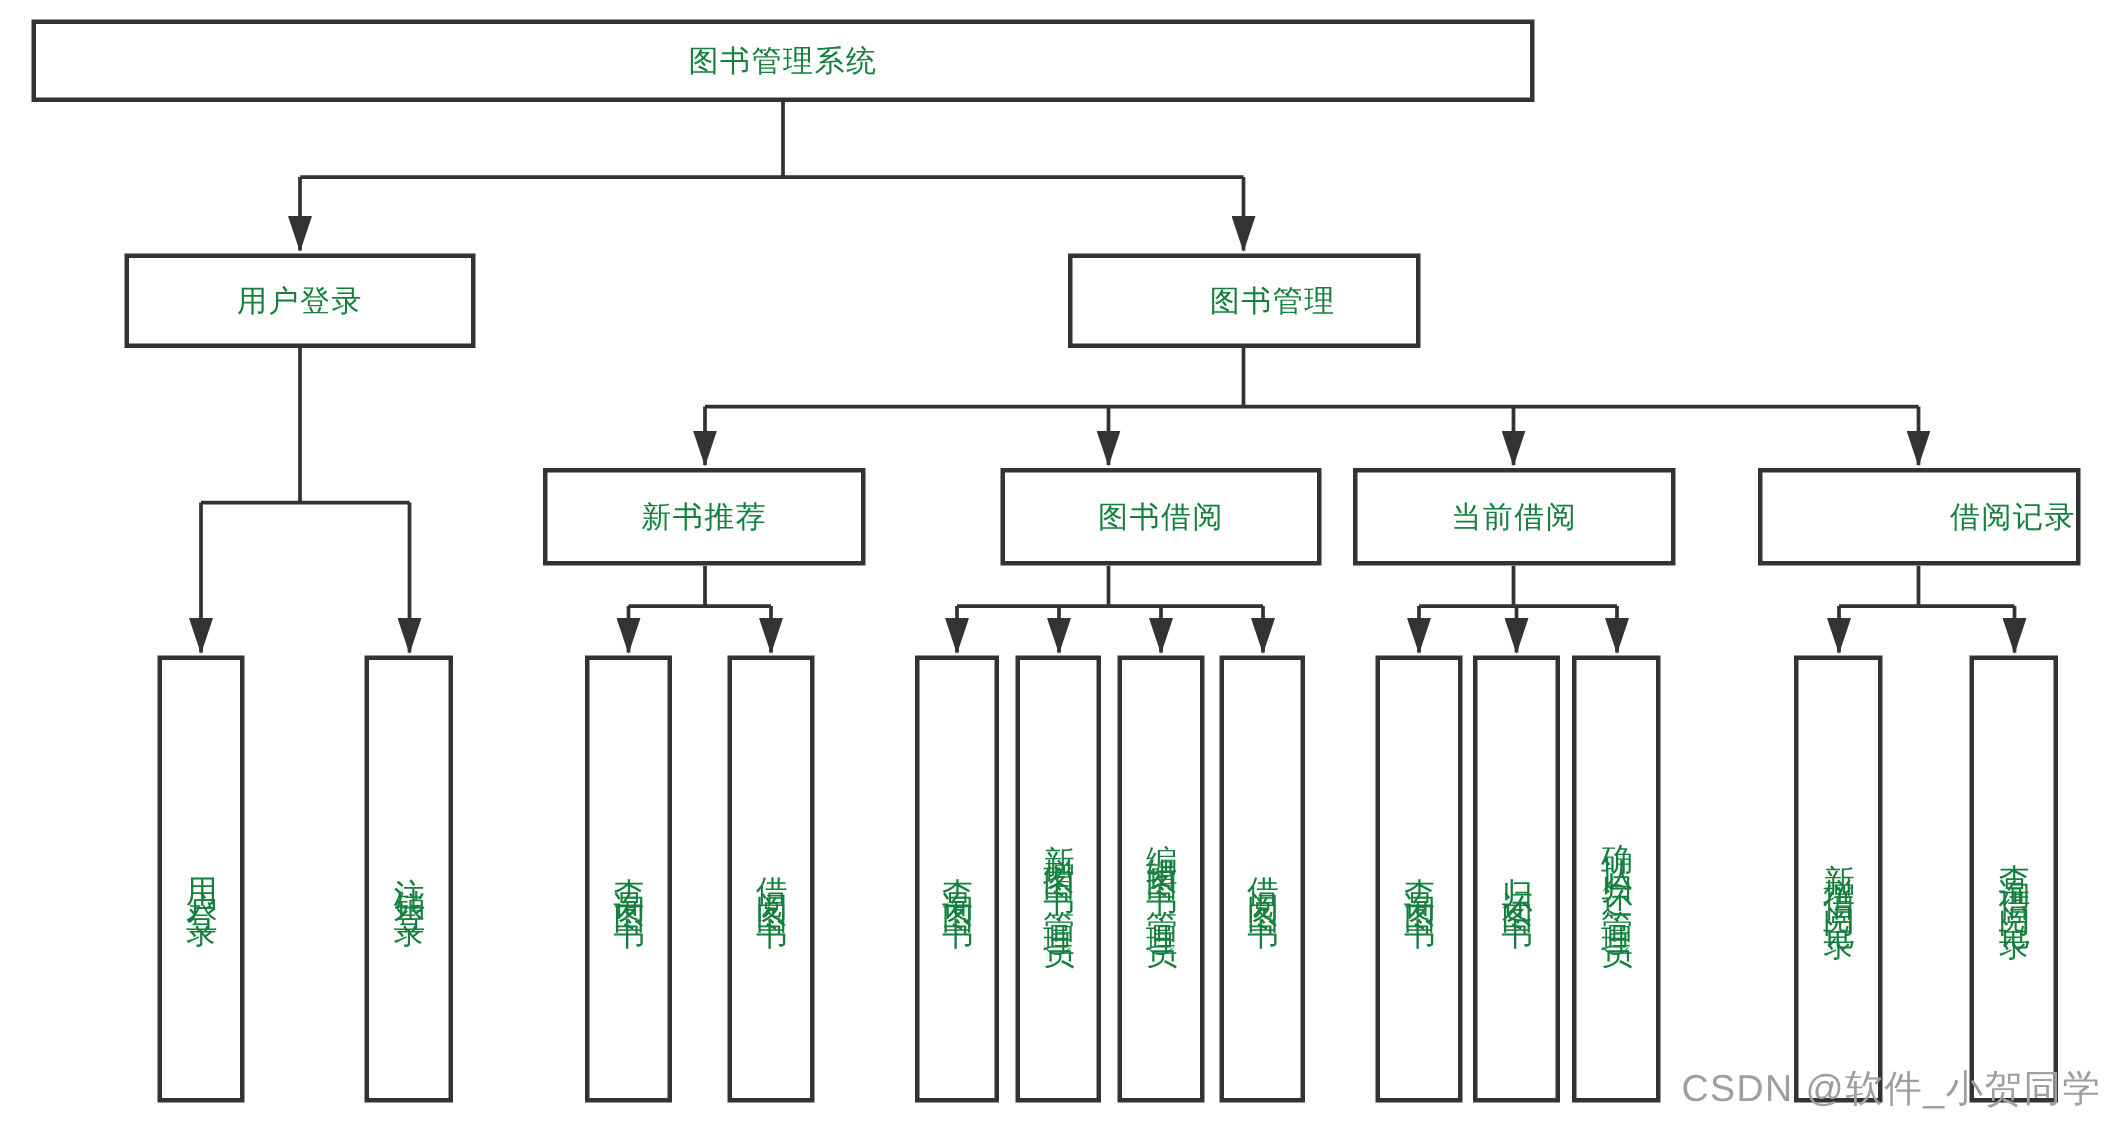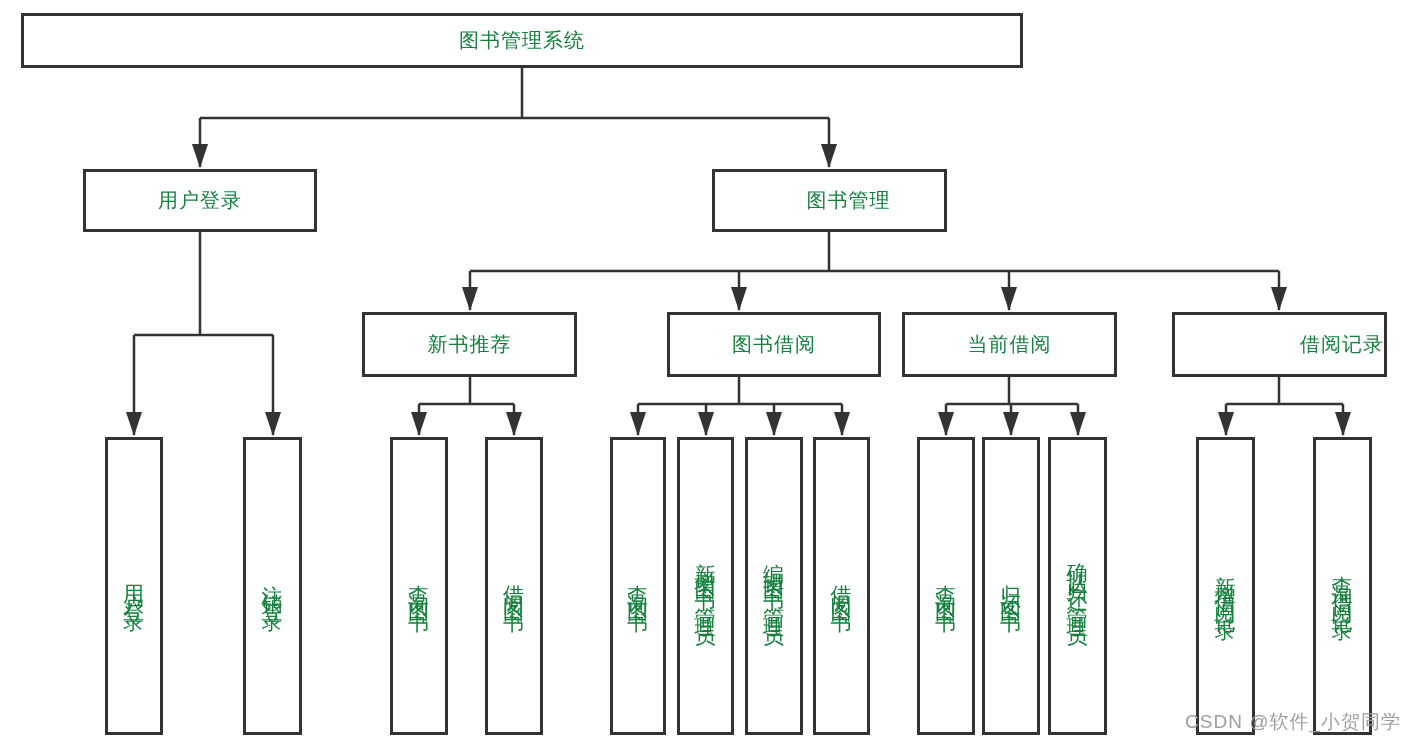--- a/index.html
+++ b/index.html
@@ -43,21 +43,21 @@
     text-orientation: mixed;
     font-size: 21px;
     letter-spacing: 9px;
     line-height: 1.1;
     white-space: nowrap;
   }
   .watermark {
     position: absolute;
     right: 4px;
     top: 709px;
-    font-size: 19px;
+    font-size: 25px;
     letter-spacing: 1px;
     color: #9e9e9e;
     white-space: nowrap;
   }
 </style>
 </head>
 <body>
 
 <div class="canvas">
 

